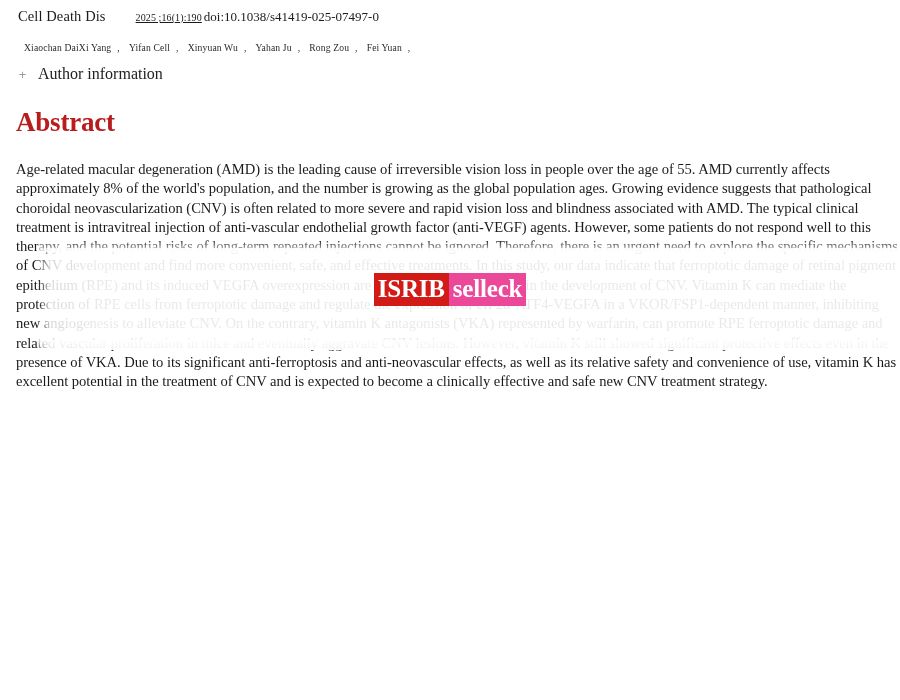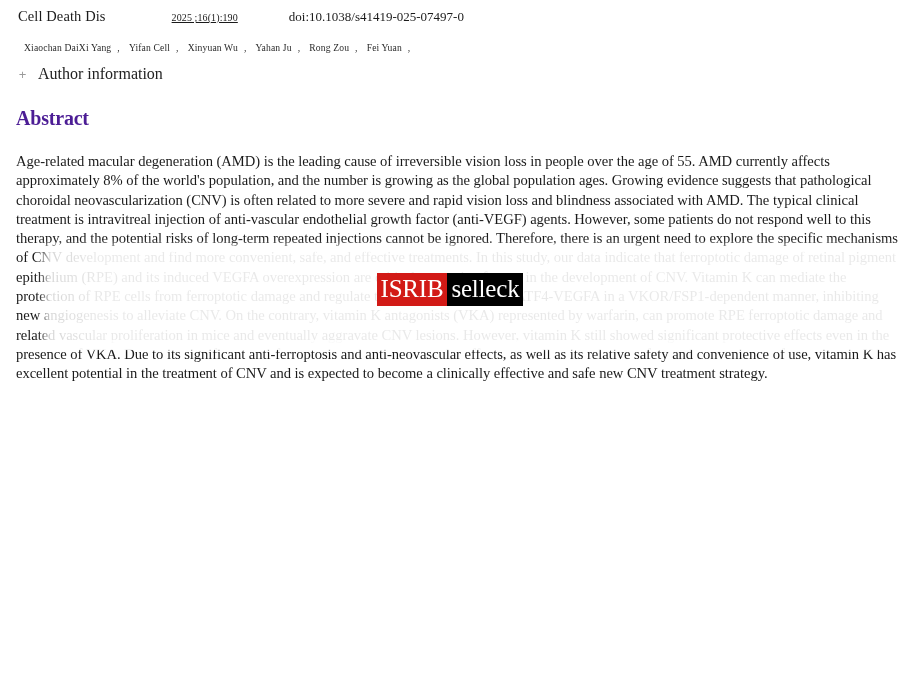--- a/index.html
+++ b/index.html
@@ -23,39 +23,38 @@
     box-sizing: border-box;
     padding: 0 10px;
   }
 
   
   .cite-line {
     display: flex;
     align-items: baseline;
     padding-top: 8px;
     white-space: nowrap;
-    gap: 36px;
   }
   .journal {
     font-size: 14.5px;
     color: #1a1a1a;
     margin-left: 8px;
     letter-spacing: .1px;
   }
   .cite-detail {
     font-size: 10px;
     color: #1a1a1a;
     margin-left: 30px;
     letter-spacing: .1px;
     text-decoration: underline;
   }
   .doi {
     font-size: 13px;
     color: #1a1a1a;
-    margin-left: 15px;
+    margin-left: 2px;
   }
 
   
   .title {
     font-size: 17.4px;
     font-weight: bold;
     line-height: 1.25;
     margin: 14px 0 0 6px;
     color: #0f0f0f;
     letter-spacing: -0.1px;
@@ -98,23 +97,23 @@
     line-height: 1;
   }
   .author-info-label {
     font-size: 16px;
     color: #222;
   }
 
   
   .abstract-heading {
     margin: 24px 0 0 6px;
-    font-size: 20px;
+    font-size: 27px;
     font-weight: bold;
-    color: #4c1d95;
+    color: #b91c1c;
     letter-spacing: -0.2px;
   }
   .abstract-body {
     margin: 22px 0 0 6px;
     width: 884px;
     font-size: 14.6px;
     line-height: 19.3px;
     color: #1a1a1a;
     text-align: left;
     letter-spacing: -0.05px;
@@ -172,21 +171,21 @@
     z-index: 3;
     display: flex;
     align-items: center;
     justify-content: center;
     pointer-events: none;
   }
   .wm-inner {
     display: flex;
     align-items: flex-end;
     gap: 0;
-    font-weight: normal;
+    font-weight: bold;
     font-size: 25px;
     line-height: 1;
     letter-spacing: -0.2px;
   }
   .wm-hl {
     color: #ffffff;
     padding: 3px 4px 5px 4px;
     display: inline-block;
   }
   .wm-plain {
@@ -232,17 +231,17 @@
 
   <p class="abstract-body">Age-related macular degeneration (AMD) is the leading cause of irreversible vision loss in people over the age of 55. AMD currently affects approximately 8% of the world's population, and the number is growing as the global population ages. Growing evidence suggests that pathological choroidal neovascularization (CNV) is often related to more severe and rapid vision loss and blindness associated with AMD. The typical clinical treatment is intravitreal injection of anti-vascular endothelial growth factor (anti-VEGF) agents. However, some patients do not respond well to this therapy, and the potential risks of long-term repeated injections cannot be ignored. Therefore, there is an urgent need to explore the specific mechanisms of CNV development and find more convenient, safe, and effective treatments. In this study, our data indicate that ferroptotic damage of retinal pigment epithelium (RPE) and its induced VEGFA overexpression are critical promoting factors in the development of CNV. Vitamin K can mediate the protection of RPE cells from ferroptotic damage and regulate the expression of eIF2α-ATF4-VEGFA in a VKOR/FSP1-dependent manner, inhibiting new angiogenesis to alleviate CNV. On the contrary, vitamin K antagonists (VKA) represented by warfarin, can promote RPE ferroptotic damage and related vascular proliferation in mice and eventually aggravate CNV lesions. However, vitamin K still showed significant protective effects even in the presence of VKA. Due to its significant anti-ferroptosis and anti-neovascular effects, as well as its relative safety and convenience of use, vitamin K has excellent potential in the treatment of CNV and is expected to become a clinically effective and safe new CNV treatment strategy.</p>
 
   <div class="fade-overlay-top"></div>
   <div class="fade-overlay"></div>
   <div class="fade-overlay-bottom"></div>
 
   <div class="watermark">
     <span class="wm-inner">
       <span class="wm-hl" style="background: rgb(210, 26, 22); color: rgb(255, 255, 255);">ISRIB</span>
-      <span class="wm-hl" style="background: #000000; color: rgb(255, 255, 255);">selleck</span>
+      <span class="wm-hl" style="background: #ec4899; color: rgb(255, 255, 255);">selleck</span>
     </span>
   </div>
 
 </div>
 
 </body></html>

